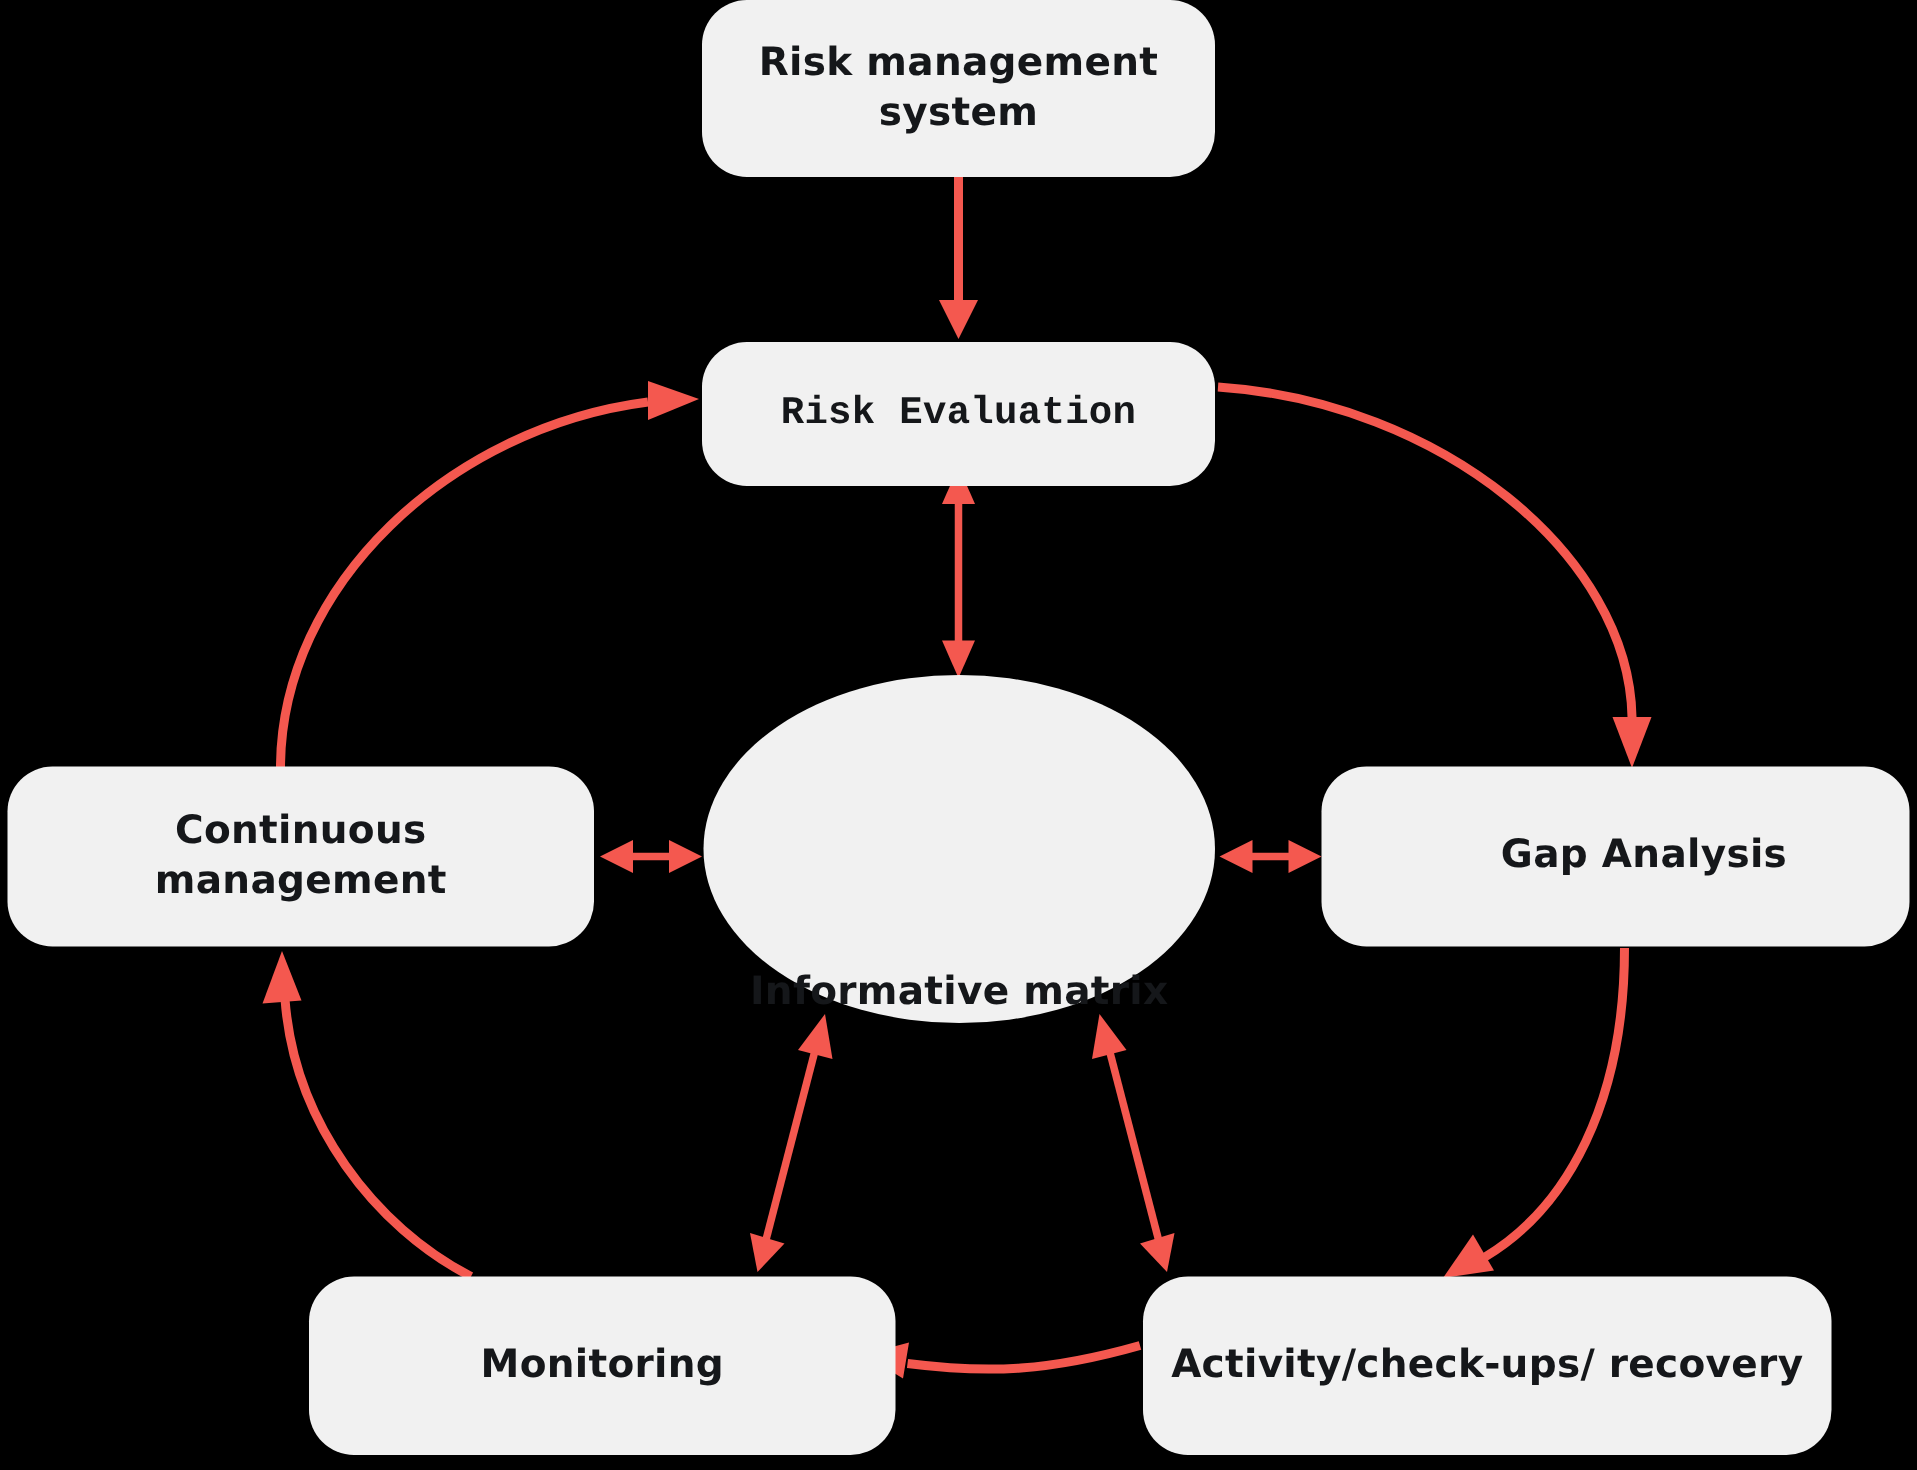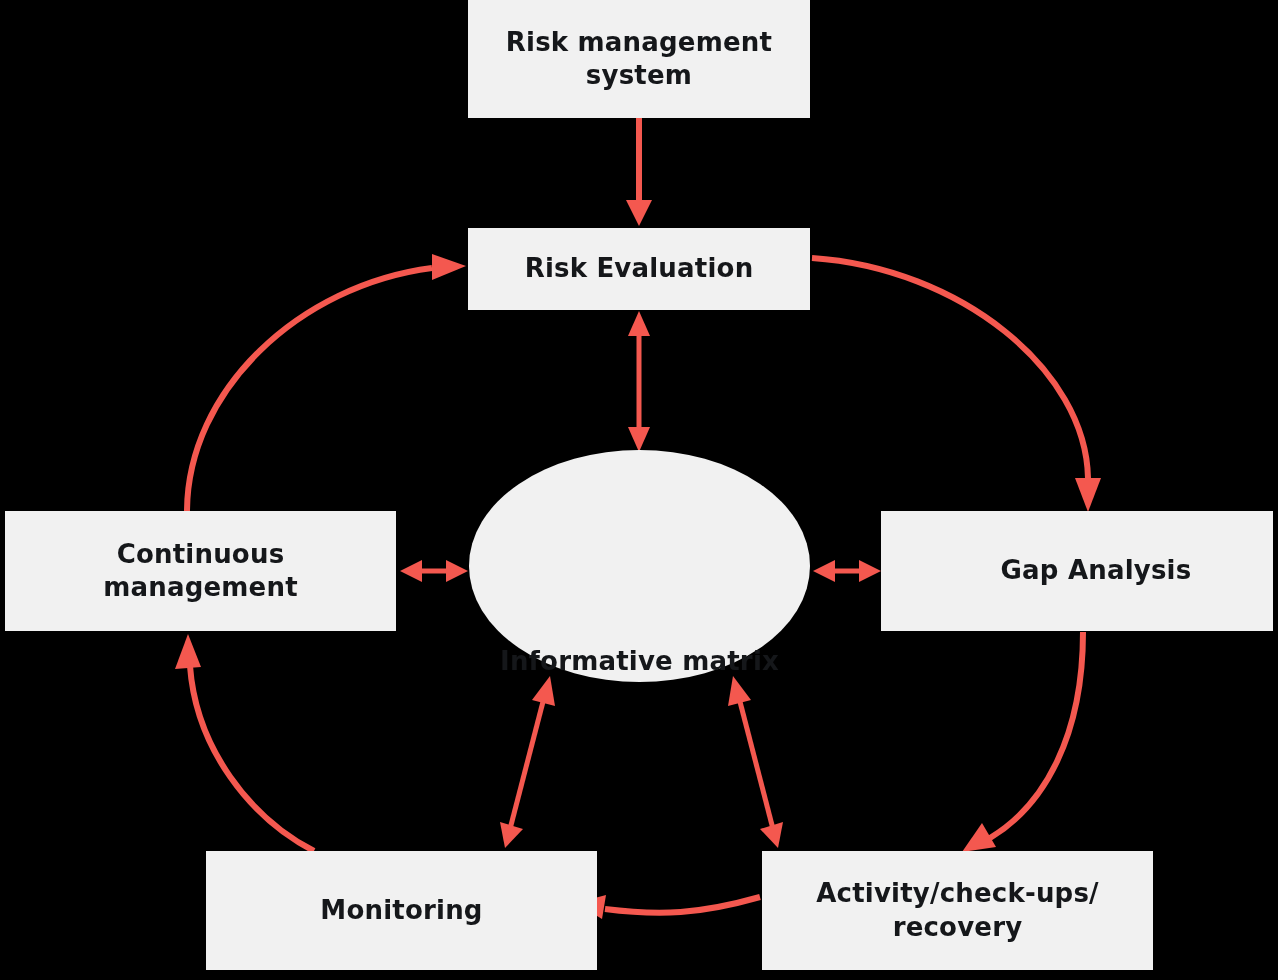--- a/index.html
+++ b/index.html
@@ -23,20 +23,21 @@
     align-items: center;
     justify-content: center;
     text-align: center;
     font-weight: bold;
     font-size: 26px;
     line-height: 1.28;
     letter-spacing: 0.2px;
     box-sizing: border-box;
     padding: 4px 10px;
     z-index: 3;
+    border-radius: 30px;
   }
   .node.ellipse {
     border-radius: 50%;
   }
   svg.edges {
     position: absolute;
     left: 0;
     top: 0;
     width: 1278px;
     height: 980px;
@@ -125,37 +126,37 @@
       <polygon class="ahead" points="733,676 728,706 751,700"></polygon>
       <polygon class="ahead" points="778,848 760,829 783,822"></polygon>
     </g>
 
   </svg>
 
   <div class="node" style="left:468px; top:0px; width:342px; height:118px;">
     <span>Risk management system</span>
   </div>
 
-  <div class="node" style="left:468px; top:228px; width:342px; height:82px;">
+  <div class="node" style="left:468px; top:228px; width:342px; height:96px;font-family:Liberation Mono, monospace;">
     <span>Risk Evaluation</span>
   </div>
 
   <div class="node" style="left:5px; top:511px; width:391px; height:120px;">
     <span>Continuous management</span>
   </div>
 
   <div class="node ellipse" style="left:469px; top:450px; width:341px; height:232px;align-items:flex-end;">
     <span>Informative matrix</span>
   </div>
 
   <div class="node" style="left:881px; top:511px; width:392px; height:120px;padding-left:48px;">
     <span>Gap Analysis</span>
   </div>
 
   <div class="node" style="left:185px; top:851px; width:391px; height:119px;margin-left:21px;">
     <span>Monitoring</span>
   </div>
 
-  <div class="node" style="left:762px; top:851px; width:391px; height:119px;justify-content:flex-end;">
+  <div class="node" style="left:762px; top:851px; width:459px; height:119px;">
     <span>Activity/check-ups/ recovery</span>
   </div>
 
 </div>
 
 </body></html>

